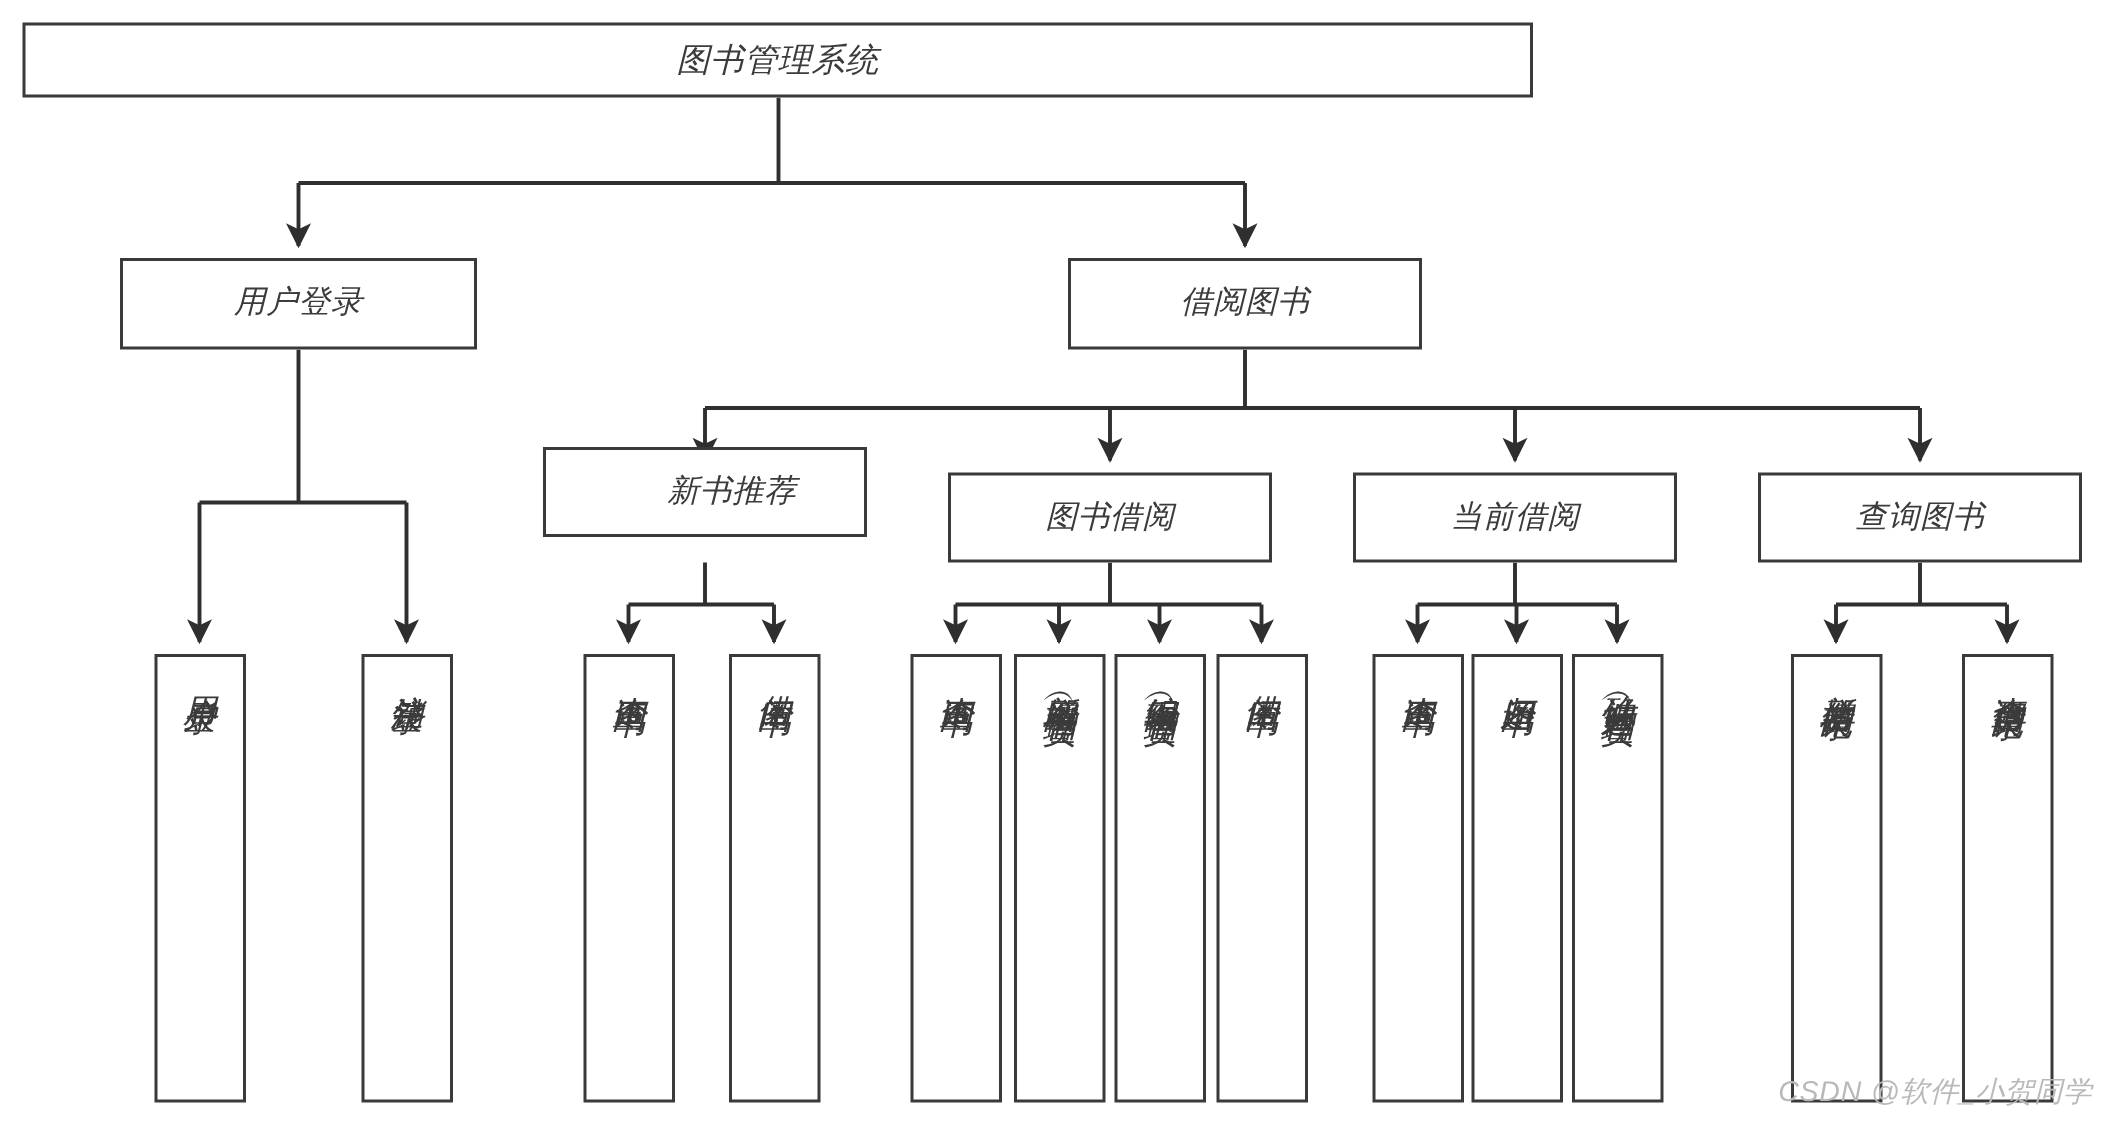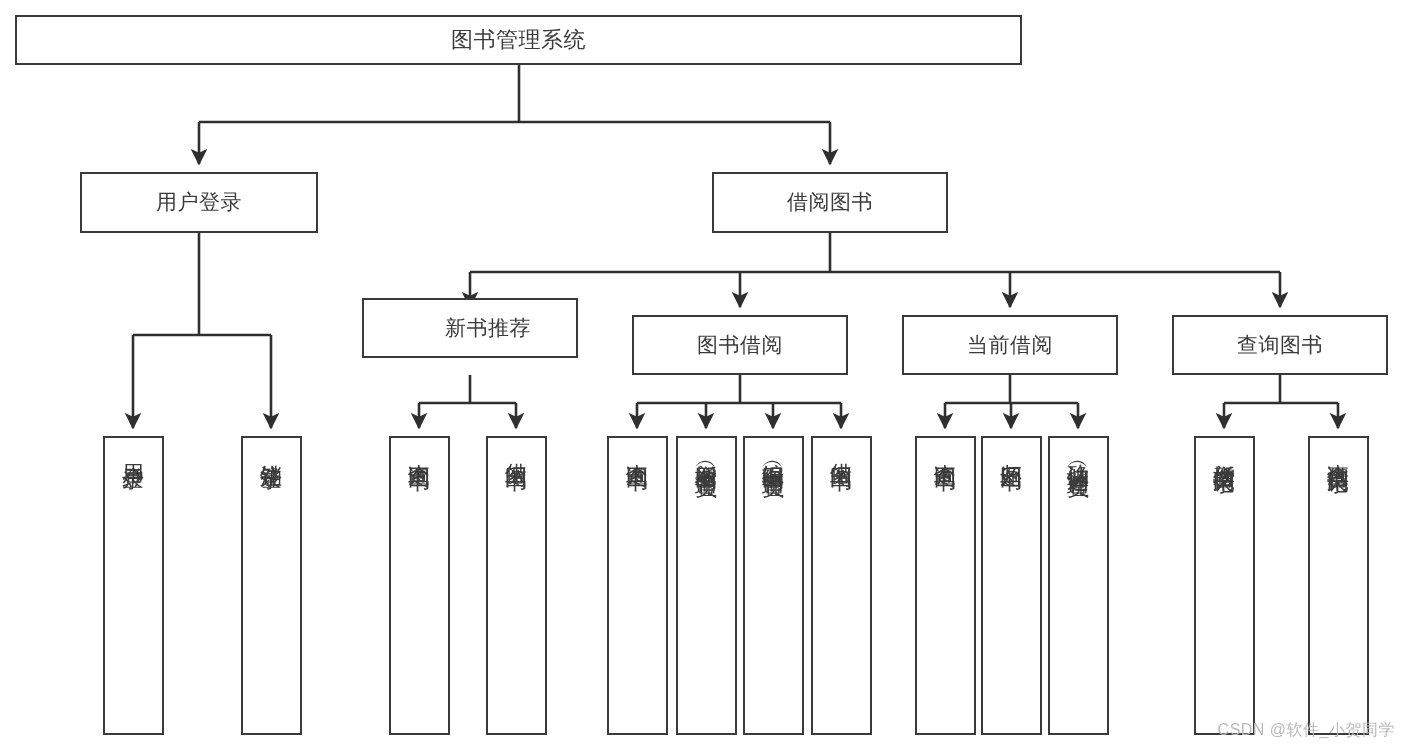--- a/index.html
+++ b/index.html
@@ -10,20 +10,21 @@
   }
   body {
     font-family: "Liberation Sans", "DejaVu Sans", sans-serif;
   }
   #diagram-root {
     position: relative;
     width: 1405px;
     height: 747px;
     background: #ffffff;
     overflow: hidden;
+    font-style: italic;
   }
   #edge-layer {
     position: absolute;
     left: 0;
     top: 0;
     width: 1405px;
     height: 747px;
     pointer-events: none;
   }
   .node {
@@ -62,21 +63,21 @@
     text-orientation: upright;
     font-size: 22px;
     line-height: 1.05;
     letter-spacing: 2px;
     white-space: nowrap;
   }
   .watermark {
     position: absolute;
     right: 10px;
     bottom: 6px;
-    font-size: 16px;
+    font-size: 19px;
     color: #b9b9b9;
     letter-spacing: 0.5px;
     white-space: nowrap;
     user-select: none;
   }
 </style>
 </head>
 <body>
 
 <div id="diagram-root">

